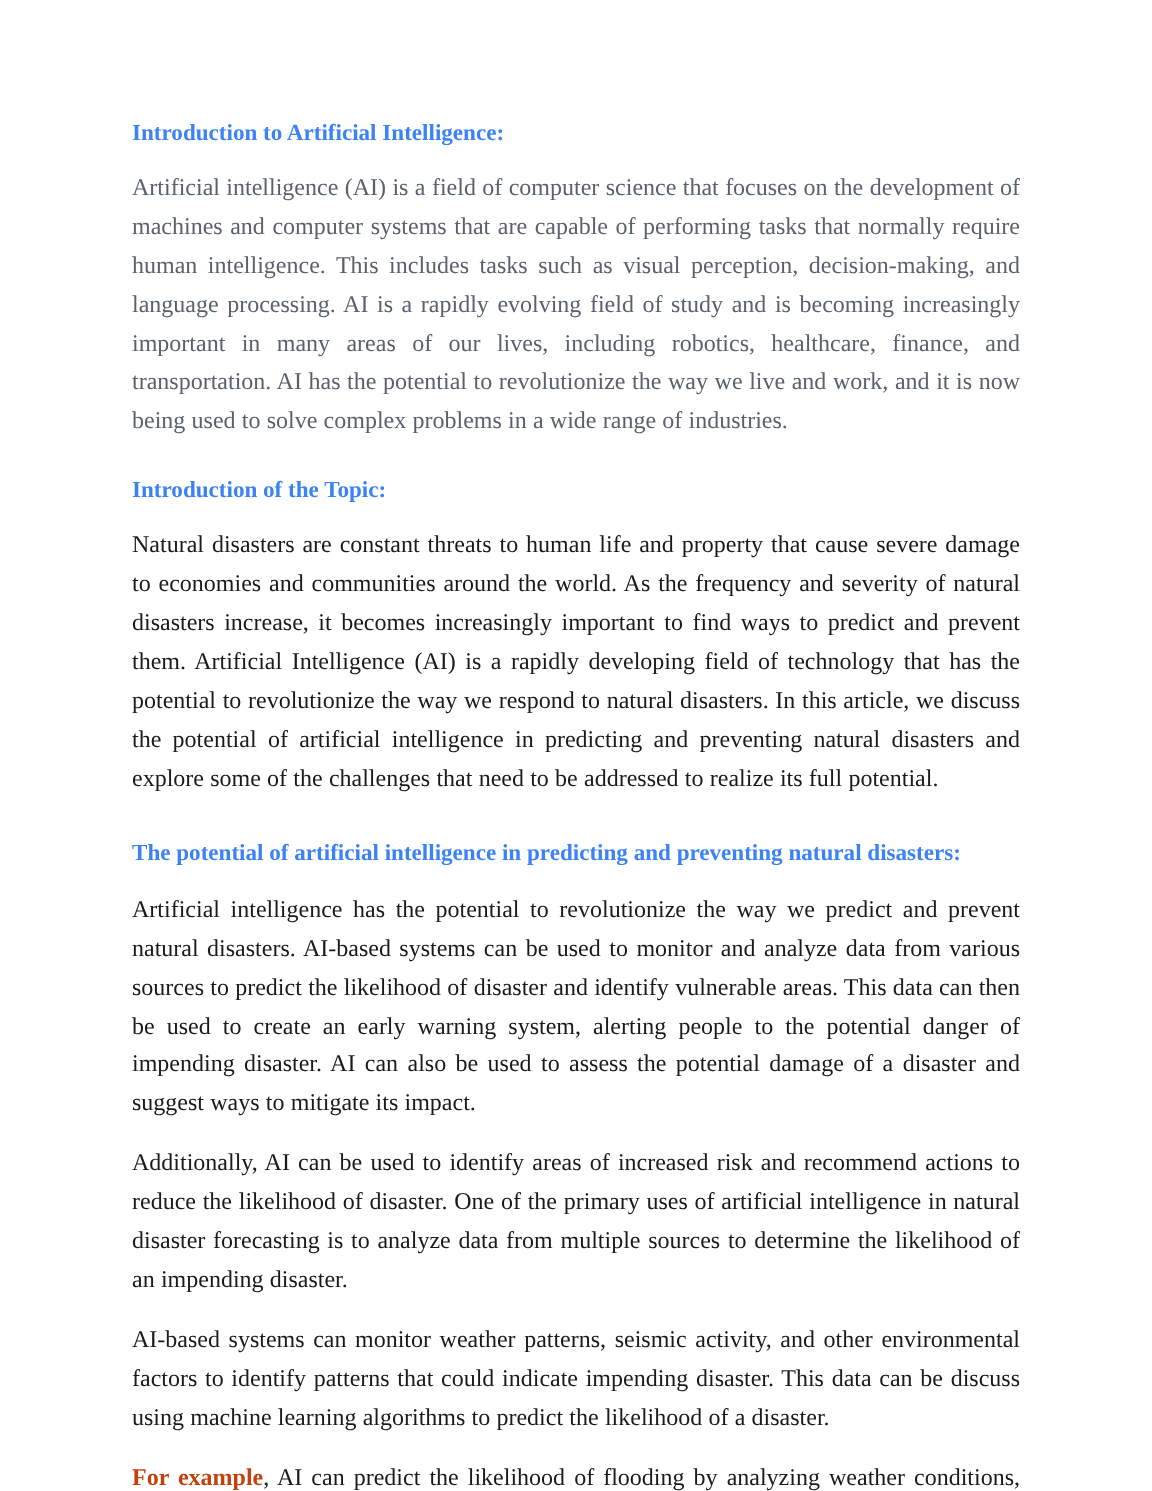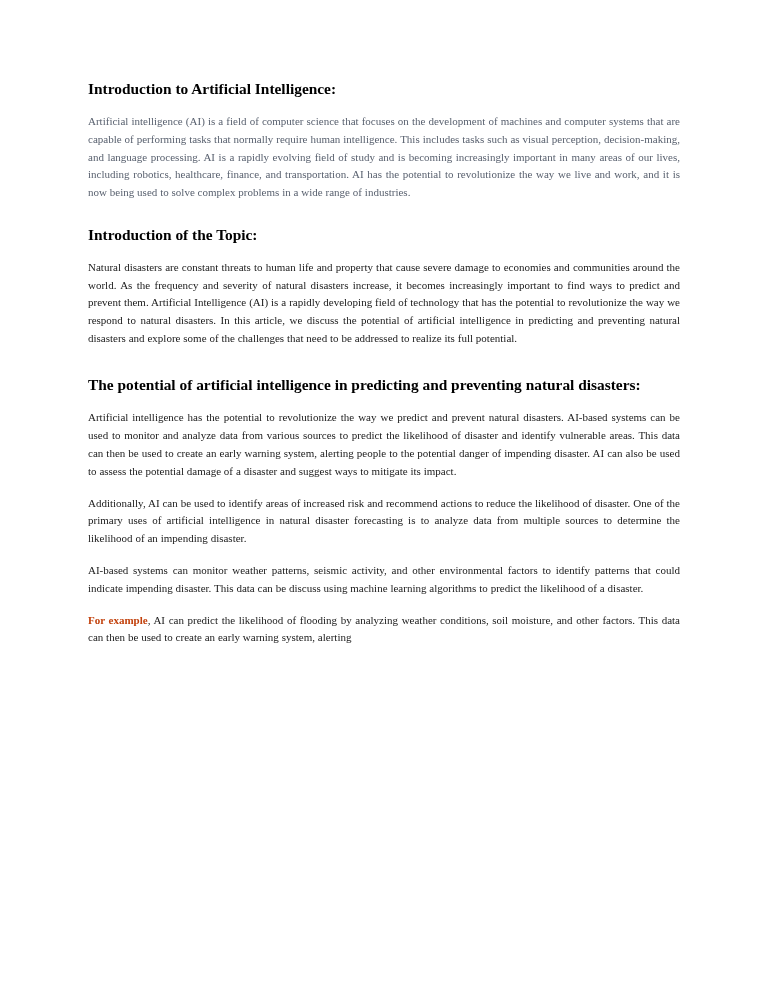--- a/index.html
+++ b/index.html
@@ -36,34 +36,34 @@
     color: #0b0b0b;
     text-align: center;
     line-height: 1.35;
     margin: 0 0 23px 0;
     letter-spacing: 0.02px;
   }
 
   .heading {
     font-size: 15.4px;
     font-weight: bold;
-    color: #000000;
+    color: #3b82f6;
     line-height: 1.42;
     margin: 0 0 13px 0;
     text-align: left;
   }
 
   .heading.justified {
     text-align: justify;
     text-align-last: left;
     line-height: 1.52;
   }
 
   .para {
-    font-size: 11px;
+    font-size: 16px;
     line-height: 1.62;
     color: #1a1a1a;
     text-align: justify;
     text-align-last: left;
     margin: 0 0 14px 0;
     word-spacing: 0.01em;
   }
 
   .para.muted {
     color: #59616f;

